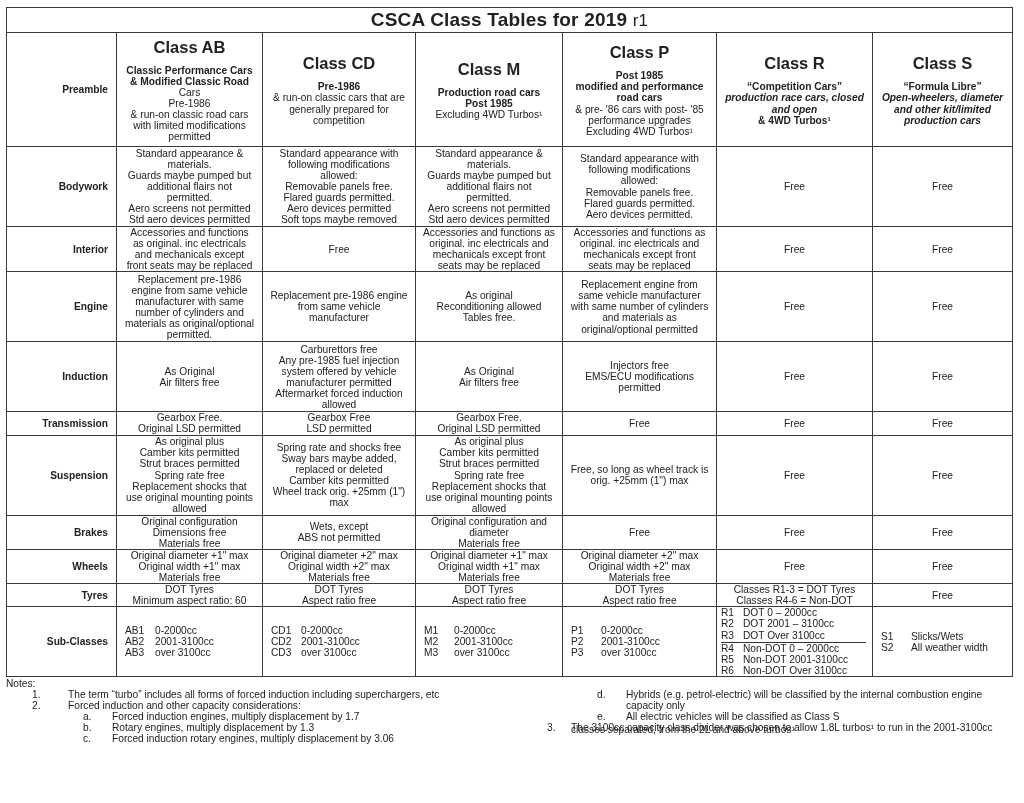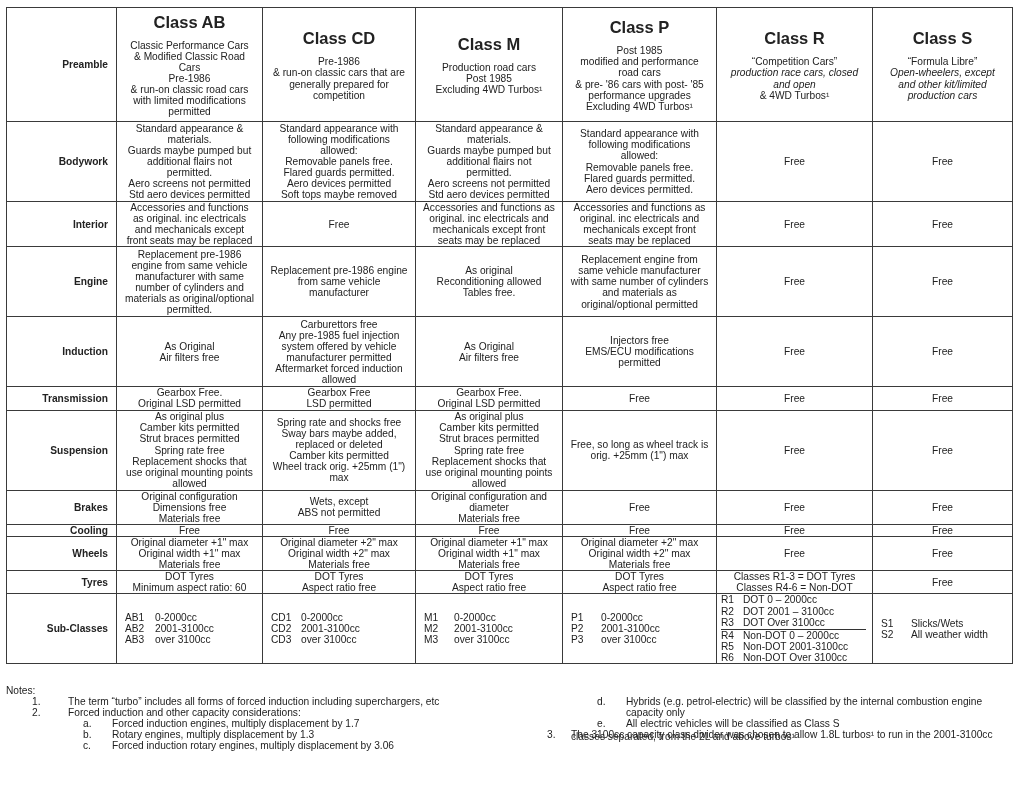--- a/index.html
+++ b/index.html
@@ -5,51 +5,57 @@
   html, body { margin:0; padding:0; background:#ffffff; }
   body { width:1024px; height:803px; overflow:hidden; font-family:"Liberation Sans", sans-serif; color:#222; }
   .page { position:absolute; left:6px; top:7px; width:1006px; }
   table.ct { border-collapse:collapse; width:1006px; table-layout:fixed; font-size:10.2px; line-height:11.1px; }
   table.ct td, table.ct th { border:1px solid #3a3a3a; padding:0 2px; text-align:center; vertical-align:middle; }
   .title-cell { font-size:19px; font-weight:bold; height:24px; line-height:22px; letter-spacing:0.2px; }
   .title-cell .rev { font-weight:normal; font-size:17px; }
   .classname { font-size:16.5px; font-weight:bold; display:block; line-height:20px; margin-top:0px; margin-bottom:8px; }
   .hdr td { vertical-align:top;margin-left:9px; }
   .rowlabel { text-align:right !important; font-weight:bold; padding-right:8px !important; }
-  .pre .b { font-weight:normal; }
-  .pre .i { font-style:italic; font-weight:normal; }
+  .pre .b { font-weight:bold; }
+  .pre .i { font-style:italic; font-weight:bold; }
   .pre span { display:block; }
   .lines span { display:block; }
   .subs { text-align:left !important; padding-left:8px !important; }
   .subs .sr { display:flex; }
   .subs .code { width:30px; flex:none; }
   .rsubs { text-align:left !important; padding-left:4px !important; vertical-align:top !important; }
   .rsubs .sr { display:flex; }
   .rsubs .code { width:22px; flex:none; }
   .rsubs .divider { border-top:1px solid #333; margin:1px 4px 0 0; }
-  .notes { font-size:10.2px; line-height:11px; position:relative; height:80px;margin-top:20px; }
+  .notes { font-size:10.2px; line-height:11px; position:relative; height:80px; }
   .notes .h { position:absolute; left:0; top:1px; }
   .note { position:absolute; display:flex; }
   .note .n { width:36px; flex:none; text-align:left; }
 </style>
 </head>
 <body>
 
 <div class="page">
   <table class="ct">
     <colgroup>
       <col style="width:110px">
         <col style="width:146px">
         <col style="width:153px">
         <col style="width:147px">
         <col style="width:154px">
         <col style="width:156px">
         <col style="width:140px">
     </colgroup>
     <tbody>
+        <tr>
+      <td colspan="7" class="title-cell">
+        <span>CSCA Class Tables for 2019</span>
+        <span class="rev">r1</span>
+      </td>
+    </tr>
     <tr class="hdr" id="hdr-row" style="height:114px">
       <td class="rowlabel" style="vertical-align:middle">Preamble</td>
     <td class="pre">
             <span class="classname">Class AB</span>
             <span class="b">Classic Performance Cars</span>
             <span class="b">&amp; Modified Classic Road</span>
             <span>Cars</span>
             <span>Pre-1986</span>
             <span>&amp; run-on classic road cars</span>
             <span>with limited modifications</span>
@@ -80,21 +86,21 @@
           <td class="pre">
             <span class="classname">Class R</span>
             <span class="b">“Competition Cars”</span>
             <span class="i">production race cars, closed</span>
             <span class="i">and open</span>
             <span class="b">&amp; 4WD Turbos¹</span>
           </td>
           <td class="pre">
             <span class="classname">Class S</span>
             <span class="b">“Formula Libre”</span>
-            <span class="i">Open-wheelers, except</span>
+            <span class="i">Open-wheelers, diameter</span>
             <span class="i">and other kit/limited</span>
             <span class="i">production cars</span>
           </td>
         </tr>
     <tr style="height:80px">
           <td class="rowlabel">Bodywork</td>
           <td class="lines">
             <span>Standard appearance &amp;</span>
             <span>materials.</span>
             <span>Guards maybe pumped but</span>
@@ -301,41 +307,20 @@
             <span>Materials free</span>
           </td>
           <td class="lines">
             <span>Wets, except</span>
             <span>ABS not permitted</span>
           </td>
           <td class="lines">
             <span>Original configuration and</span>
             <span>diameter</span>
             <span>Materials free</span>
-          </td>
-          <td class="lines">
-            <span>Free</span>
-          </td>
-          <td class="lines">
-            <span>Free</span>
-          </td>
-          <td class="lines">
-            <span>Free</span>
-          </td>
-        </tr>
-    <tr style="height:11px">
-          <td class="rowlabel">Cooling</td>
-          <td class="lines">
-            <span>Free</span>
-          </td>
-          <td class="lines">
-            <span>Free</span>
-          </td>
-          <td class="lines">
-            <span>Free</span>
           </td>
           <td class="lines">
             <span>Free</span>
           </td>
           <td class="lines">
             <span>Free</span>
           </td>
           <td class="lines">
             <span>Free</span>
           </td>

